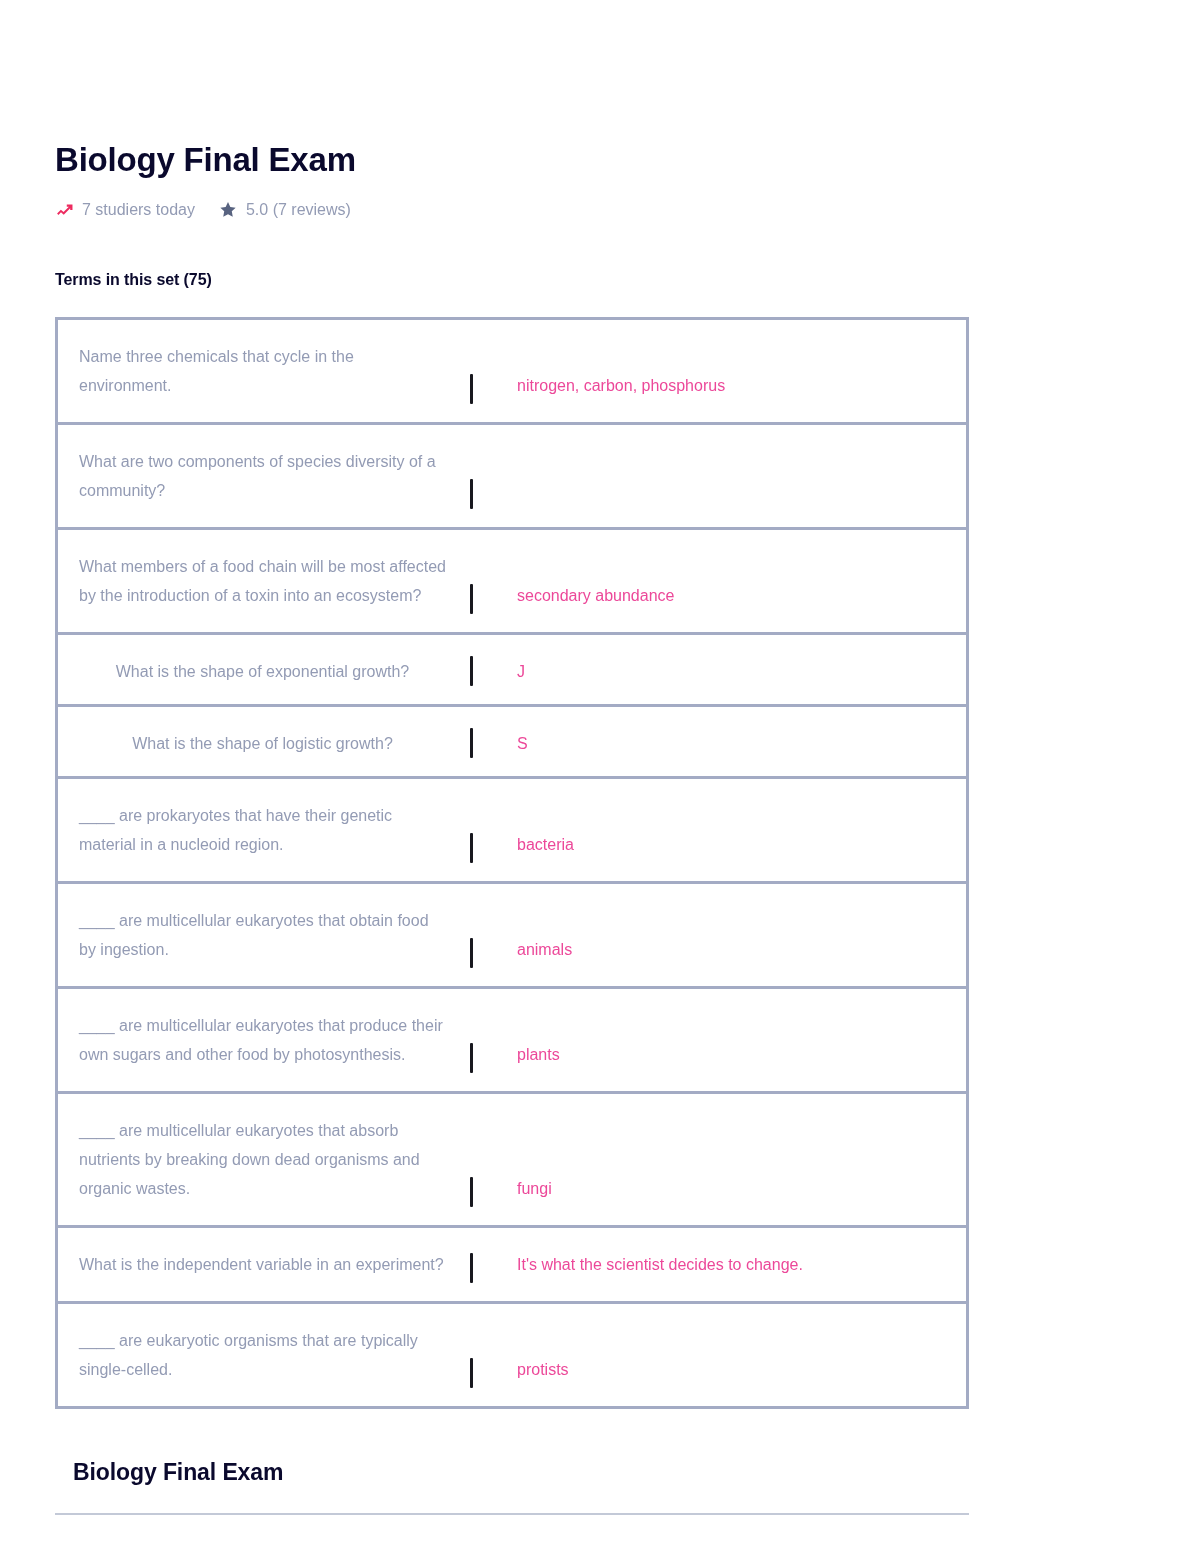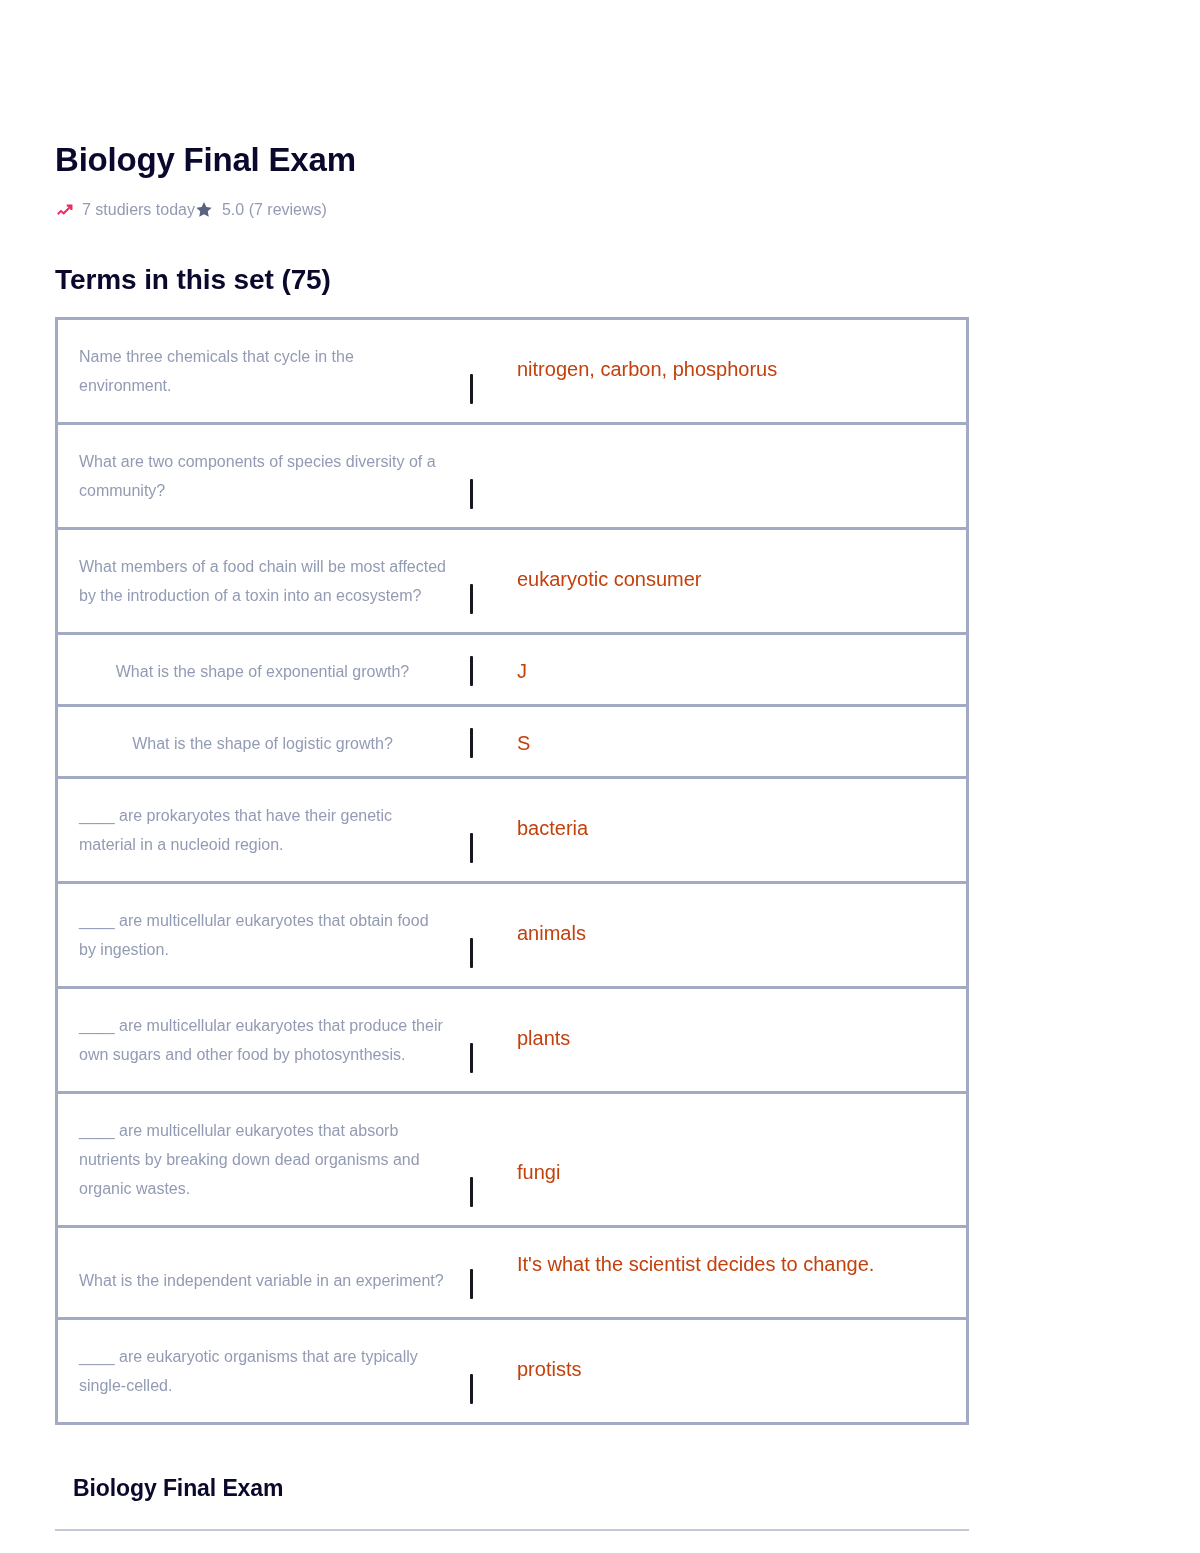--- a/index.html
+++ b/index.html
@@ -33,20 +33,21 @@
     line-height: 40px;
     font-weight: 700;
     color: #0a092d;
     letter-spacing: -0.2px;
     margin: 0;
   }
   .meta-row {
     display: flex;
     align-items: center;
     margin-top: 20px;
+    gap: 24px;
   }
   .meta-item {
     display: flex;
     align-items: center;
     gap: 8px;
     font-size: 16px;
     color: #939bb4;
     line-height: 20px;
   }
   .meta-item .icon {
@@ -56,21 +57,21 @@
     width: 19px;
     height: 19px;
     flex: 0 0 auto;
   }
   .meta-text { white-space: nowrap; }
 
   
   .terms-heading {
     margin: 0;
     padding-top: 47px;
-    font-size: 28px;
+    font-size: 16px;
     line-height: 26px;
     font-weight: 700;
     color: #0a092d;
     letter-spacing: -0.1px;
   }
 
   
   .terms-list {
     margin-top: 24px;
     border-top: 3px solid #a3abc4;
@@ -112,24 +113,24 @@
   .divider-bar {
     width: 3px;
     background: #18181f;
     border-radius: 1px;
     min-height: 30px;
     align-self: stretch;
   }
   .def-cell {
     flex: 1 1 auto;
     box-sizing: border-box;
-    padding: 22px 24px 38px 16px;
-    font-size: 20px;
+    padding: 22px 24px 22px 16px;
+    font-size: 16px;
     line-height: 29px;
-    color: #c2410c;
+    color: #ec4899;
   }
   .def-cell.center {
     display: flex;
     align-items: center;
     padding-top: 18px;
     padding-bottom: 18px;
   }
 
   
   .footer {
@@ -196,21 +197,21 @@
         <div class="term-cell">What are two components of species diversity of a community?</div>
         <div class="divider-cell">
           <div class="divider-bar"></div>
         </div>
       </div>
       <div class="term-row">
         <div class="term-cell">What members of a food chain will be most affected by the introduction of a toxin into an ecosystem?</div>
         <div class="divider-cell">
           <div class="divider-bar"></div>
         </div>
-        <div class="def-cell">eukaryotic consumer</div>
+        <div class="def-cell">secondary abundance</div>
       </div>
       <div class="term-row">
         <div class="term-cell center">What is the shape of exponential growth?</div>
         <div class="divider-cell">
           <div class="divider-bar"></div>
         </div>
         <div class="def-cell center">J</div>
       </div>
       <div class="term-row">
         <div class="term-cell center">What is the shape of logistic growth?</div>

